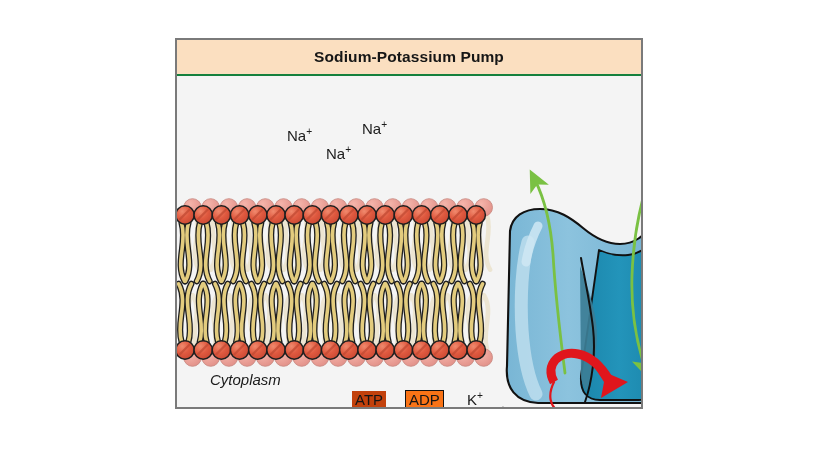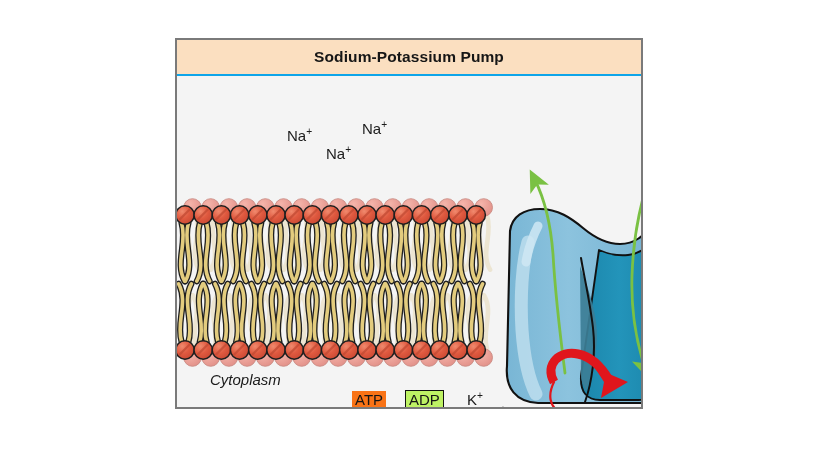--- a/index.html
+++ b/index.html
@@ -23,21 +23,21 @@
     border: 2px solid #7a7a7a;
     box-sizing: border-box;
     background: #f4f4f4;
   }
   #title-bar {
     position: absolute;
     left: 0; top: 0;
     width: 100%;
     height: 36px;
     background: #fbdfc0;
-    border-bottom: 2px solid #0ea5e9;
+    border-bottom: 2px solid #15803d;
     box-sizing: border-box;
     display: flex;
     align-items: center;
     justify-content: center;
   }
   #title-text {
     font-size: 15.5px;
     font-weight: bold;
     color: #161616;
     letter-spacing: 0.1px;
@@ -57,29 +57,29 @@
     position: absolute;
     color: #1b1b1b;
     white-space: nowrap;
     line-height: 1;
   }
   .lbl-ion { font-size: 15px; }
   .lbl-ion sup { font-size: 0.68em; vertical-align: super; line-height: 0; }
   .lbl-region { font-size: 15px; }
   #atp-chip {
     position: absolute;
-    background: #f97316;
+    background: #c2410c;
     color: #141414;
     font-size: 15px;
     padding: 1px 3px 2px 3px;
     line-height: 1.05;
   }
   #adp-chip {
     position: absolute;
-    background: #bef264;
+    background: #f97316;
     color: #141414;
     font-size: 15px;
     padding: 1px 3px 2px 3px;
     border: 1.6px solid #111111;
     line-height: 1.05;
   }
 </style>
 </head>
 <body>
 

